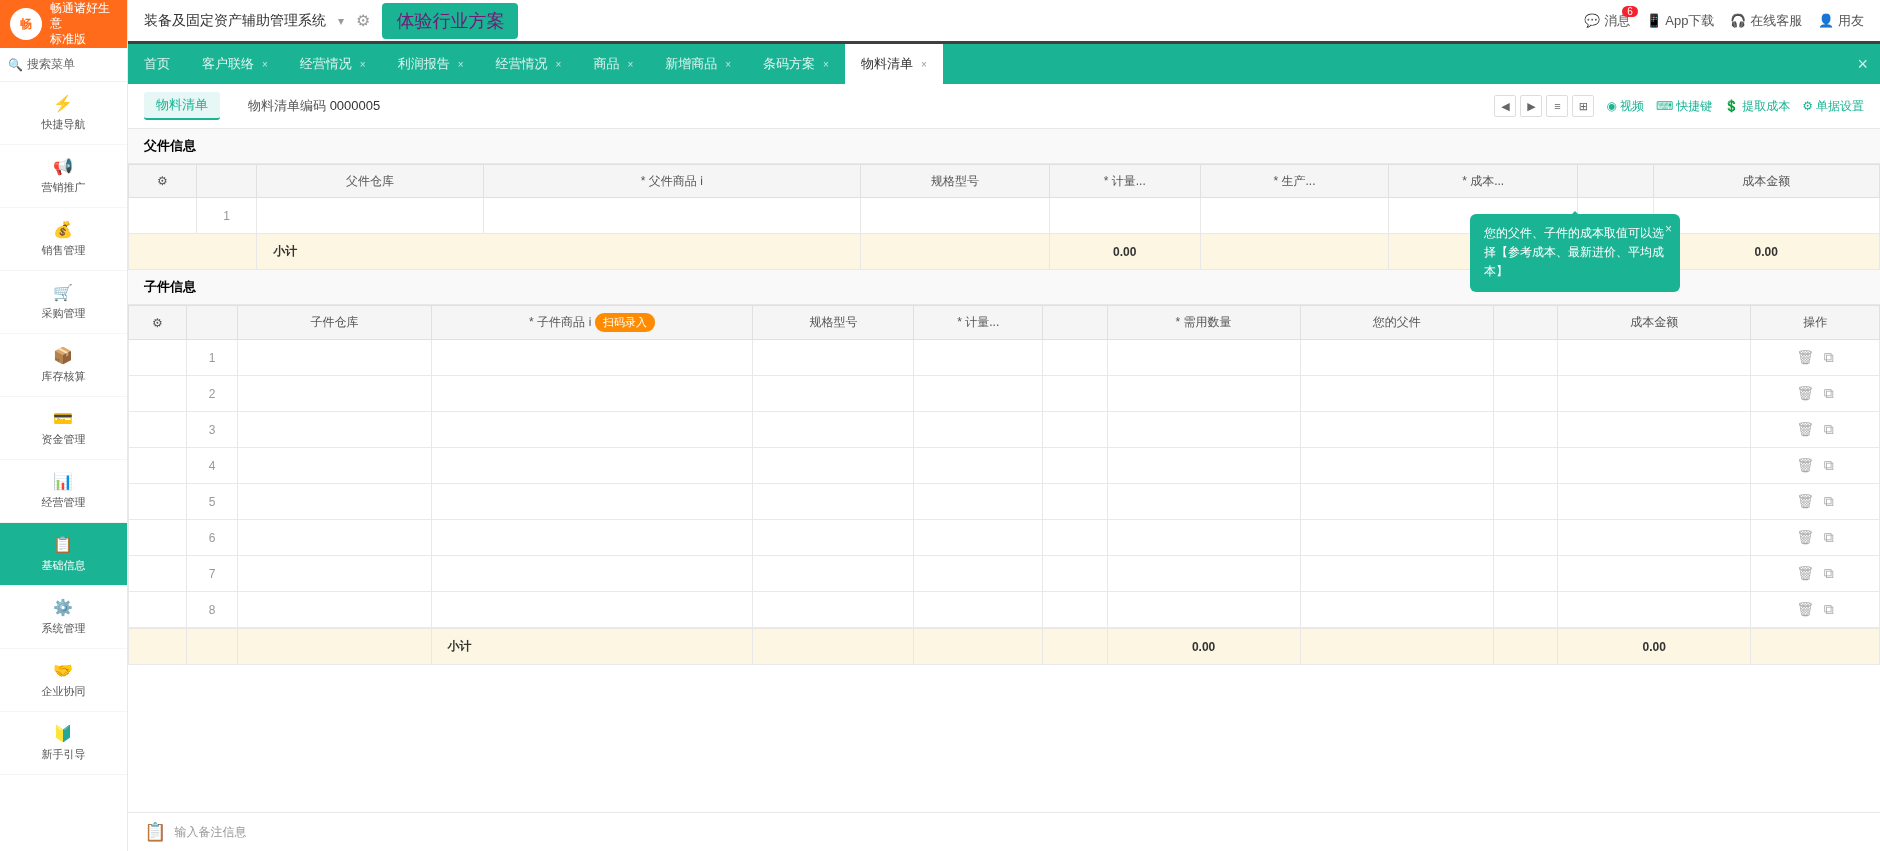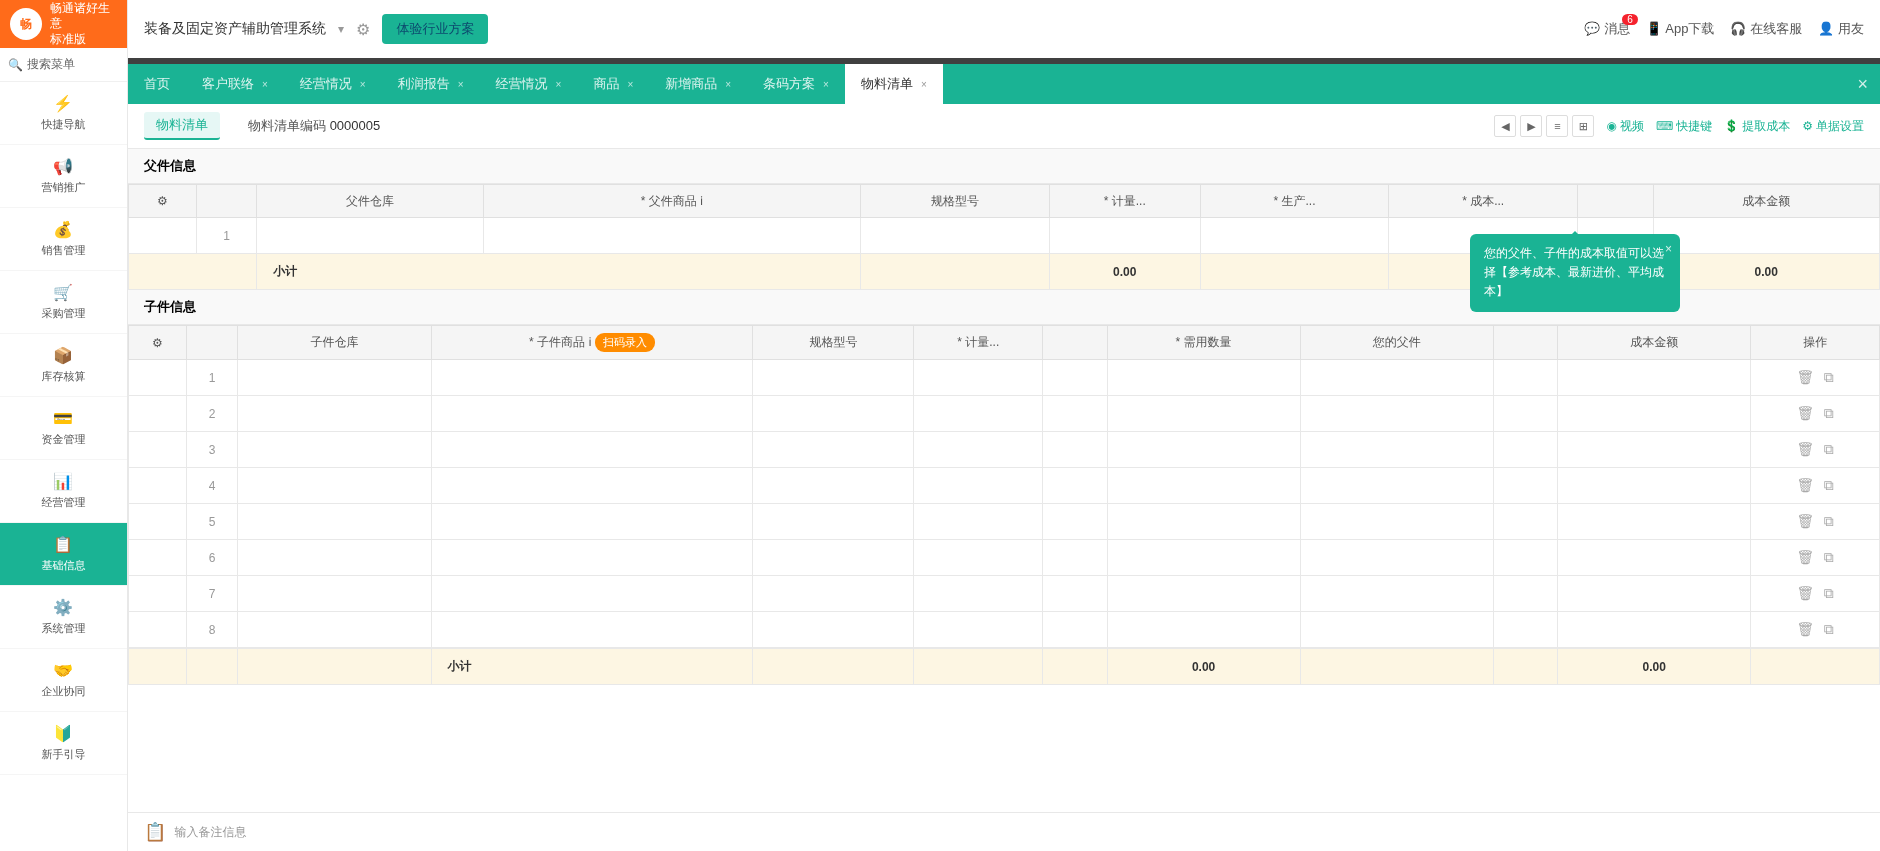--- a/index.html
+++ b/index.html
@@ -65,44 +65,44 @@
     .main {
       flex: 1;
       display: flex;
       flex-direction: column;
       overflow: hidden;
     }
 
     
     .top-header {
       background: #fff;
-      height: 64px;
+      height: 44px;
       display: flex;
       align-items: center;
       justify-content: space-between;
       padding: 0 16px;
-      border-bottom: 6px solid #404040;
+      border-bottom: 3px solid #404040;
       flex-shrink: 0;
     }
     .top-header-left {
       display: flex;
       align-items: center;
       gap: 12px;
     }
     .system-title { font-size: 14px; color: #333; }
     .dropdown-arrow { color: #999; font-size: 12px; }
     .settings-icon { color: #999; font-size: 16px; cursor: pointer; }
     .trial-btn {
       background: #1ab394;
-      color: #0c4a6e;
+      color: #701a75;
       border: none;
       border-radius: 4px;
       padding: 6px 14px;
       cursor: pointer;
-      font-size: 13px;
+      font-size: 18px;
     }
     .top-header-right {
       display: flex;
       align-items: center;
       gap: 16px;
       color: #555;
       font-size: 13px;
     }
     .badge-item { position: relative; cursor: pointer; }
     .badge { background: #f5222d; color: #fff; border-radius: 10px; font-size: 10px; padding: 0 4px; position: absolute; top: -6px; right: -8px; min-width: 16px; text-align: center; }

